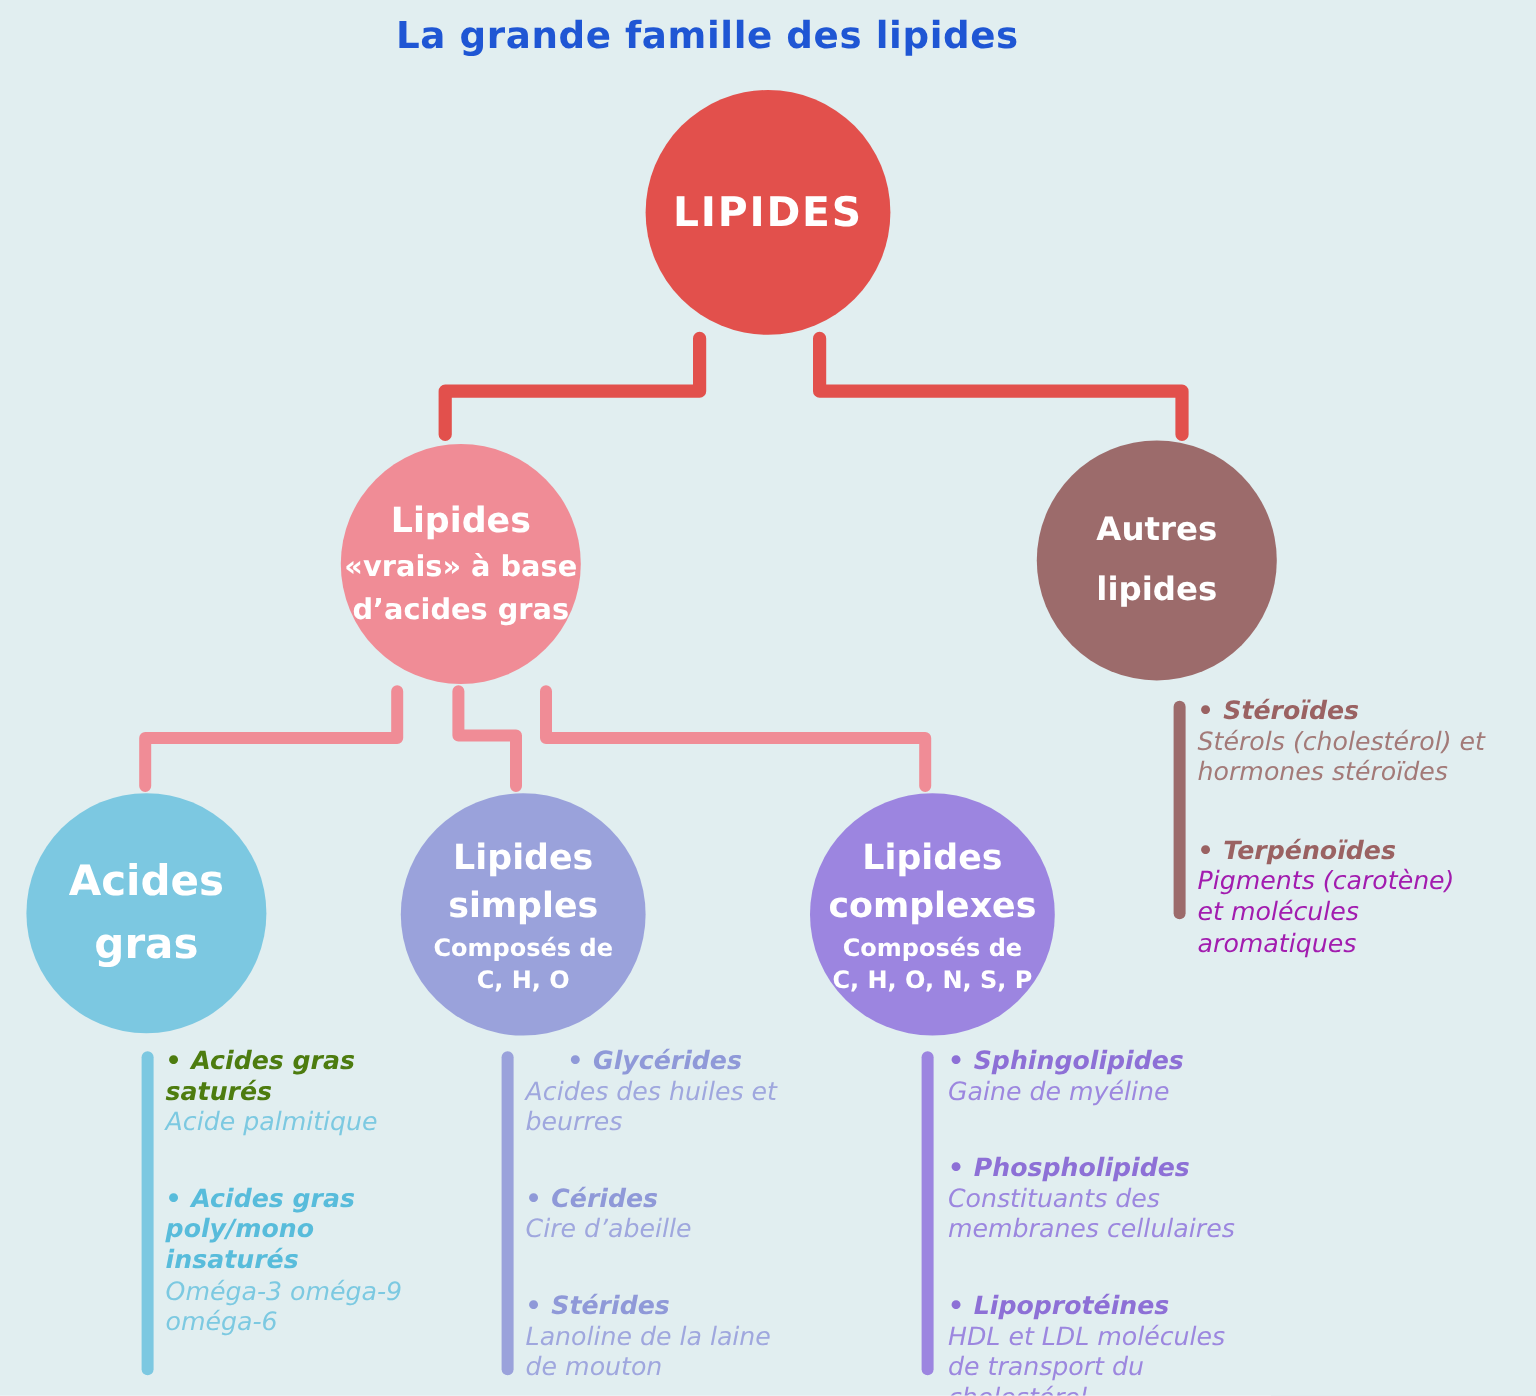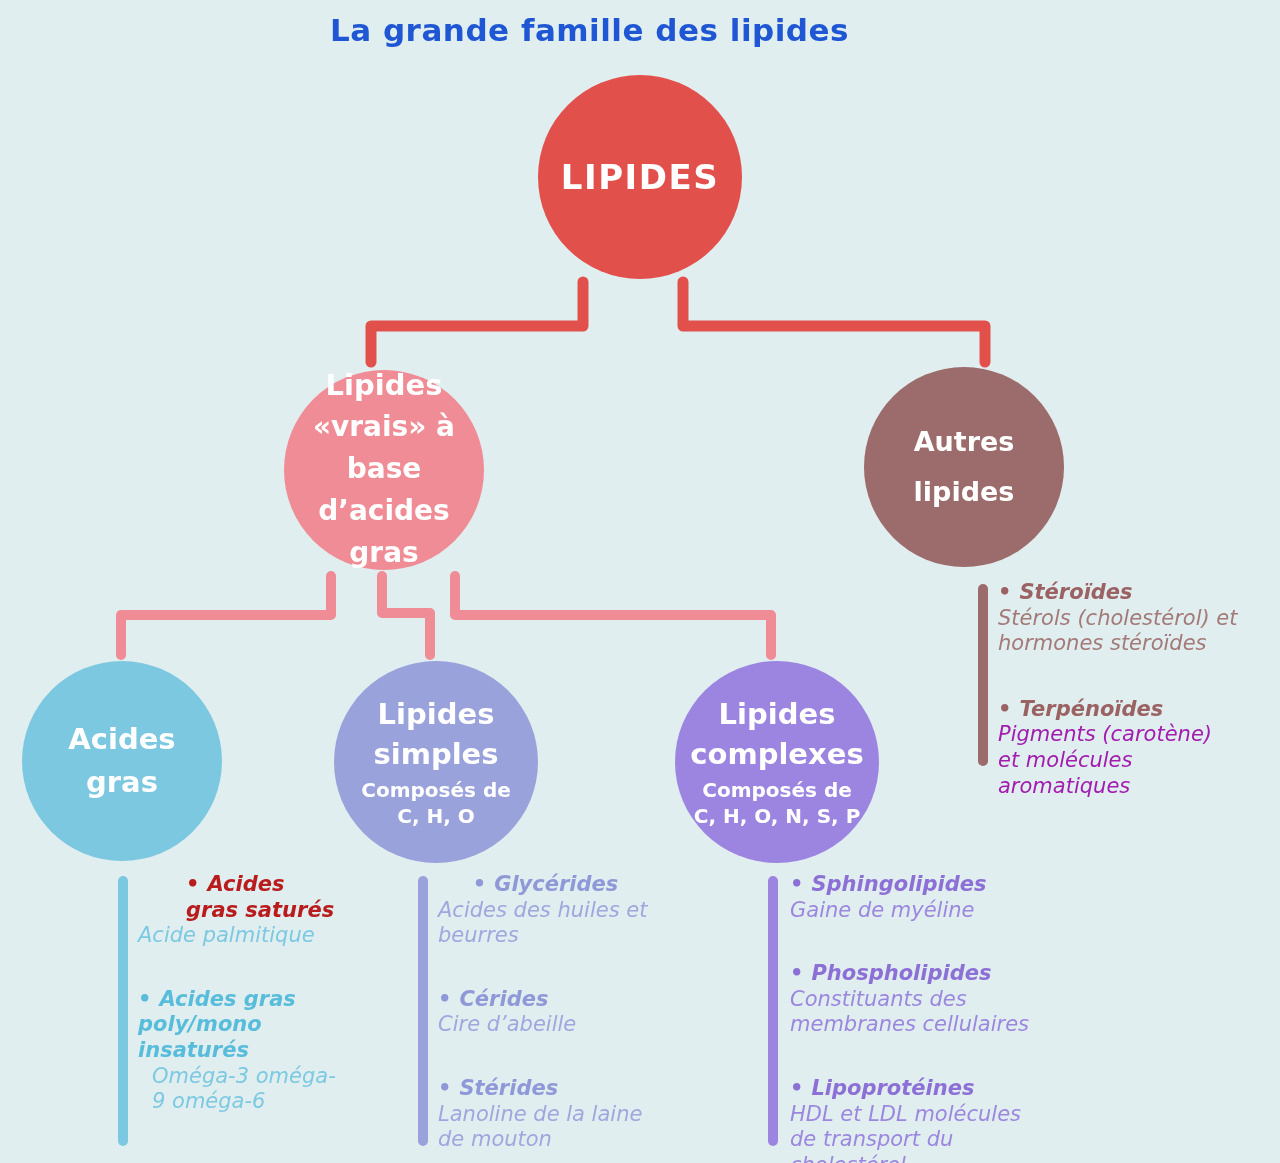--- a/index.html
+++ b/index.html
@@ -7,24 +7,24 @@
   #stage{position:relative;width:1280px;height:1163px;overflow:hidden;}
   #connectors{position:absolute;left:0;top:0;z-index:0;}
   .title{position:absolute;left:0;top:12px;width:1179px;text-align:center;
          font-size:31px;font-weight:bold;letter-spacing:.5px;}
   .circle{position:absolute;border-radius:50%;display:flex;flex-direction:column;
           align-items:center;justify-content:center;text-align:center;
           color:#fff;font-weight:bold;z-index:2;}
   #root-circle{left:538px;top:75px;width:204px;height:204px;font-size:34px;letter-spacing:1.5px;}
   #vrais-circle{left:284px;top:370px;width:200px;height:200px;}
   .vrais-title{font-size:29px;line-height:1.35;}
-  .vrais-line{font-size:28px;line-height:1.5;}
+  .vrais-line{font-size:24px;line-height:1.5;}
   #autres-circle{left:864px;top:367px;width:200px;height:200px;font-size:27px;font-weight:600;}
   .autres-line{line-height:1.85;}
-  #acides-circle{left:22px;top:661px;width:200px;height:200px;font-size:29px;}
+  #acides-circle{left:22px;top:661px;width:200px;height:200px;font-size:35px;}
   .acides-line{line-height:1.5;}
   #simples-circle{left:334px;top:661px;width:204px;height:202px;}
   #complexes-circle{left:675px;top:661px;width:204px;height:202px;}
   .big-line{font-size:29px;line-height:1.35;}
   .sub-line{font-size:20px;line-height:1.3;}
   .sub-first{margin-top:3px;}
   .rule{position:absolute;width:10px;border-radius:5px;z-index:1;}
   #rule-acides{left:118px;top:876px;height:270px;}
   #rule-simples{left:418px;top:876px;height:270px;}
   #rule-complexes{left:768px;top:876px;height:270px;}
@@ -90,26 +90,26 @@
     <div class="sub-line">C, H, O, N, S, P</div>
   </div>
 
   <div class="rule" id="rule-acides" style="background-color: rgb(124, 200, 225);"></div>
   <div class="rule" id="rule-simples" style="background-color: rgb(154, 162, 219);"></div>
   <div class="rule" id="rule-complexes" style="background-color: rgb(156, 133, 224);"></div>
   <div class="rule" id="rule-autres" style="background-color: rgb(156, 107, 107);"></div>
 
   <div class="list" id="list-acides">
     <div class="list-item">
-      <div class="item-heading" style="color: #b91c1c; margin-left: 48px;"><span class="bullet">•</span><span>Acides gras saturés</span></div>
+      <div class="item-heading" style="color: #4d7c0f;"><span class="bullet">•</span><span>Acides gras saturés</span></div>
       <div class="item-body" style="color: rgb(124, 201, 225);">Acide palmitique</div>
     </div>
     <div class="list-item">
       <div class="item-heading" style="color: rgb(88, 188, 219);"><span class="bullet">•</span><span>Acides gras poly/mono insaturés</span></div>
-      <div class="item-body" style="color: rgb(124, 201, 225); margin-left: 14px;">Oméga-3 oméga-9 oméga-6</div>
+      <div class="item-body" style="color: rgb(124, 201, 225);">Oméga-3 oméga-9 oméga-6</div>
     </div>
   </div>
 
   <div class="list" id="list-simples">
     <div class="list-item">
       <div class="item-heading" style="color: rgb(143, 153, 216); text-align: center;"><span class="bullet">•</span><span>Glycérides</span></div>
       <div class="item-body" style="color: rgb(159, 167, 222);">Acides des huiles et beurres</div>
     </div>
     <div class="list-item">
       <div class="item-heading" style="color: rgb(143, 153, 216);"><span class="bullet">•</span><span>Cérides</span></div>

